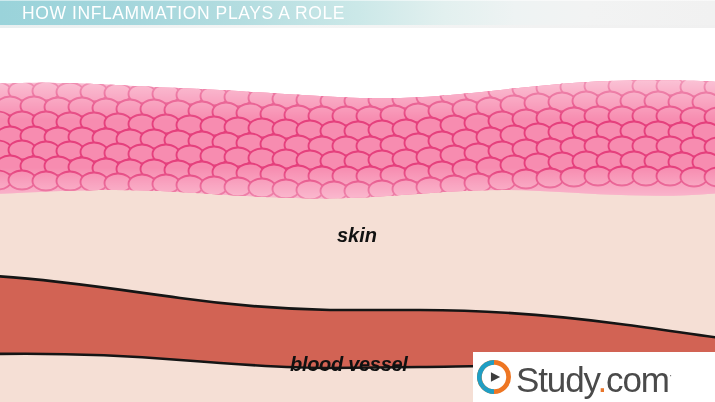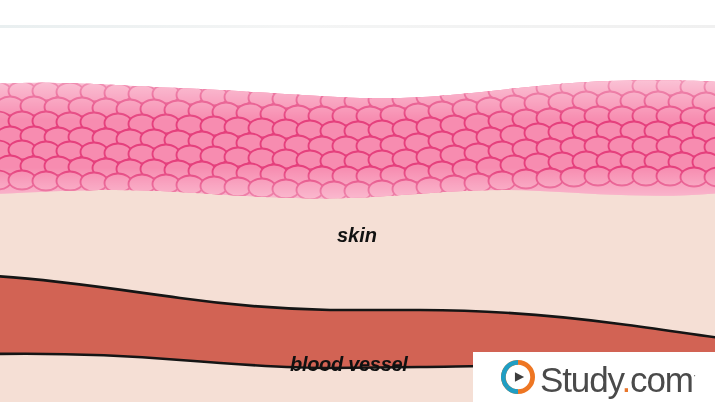--- a/index.html
+++ b/index.html
@@ -86,21 +86,21 @@
   
   #logo-box {
     position: absolute;
     left: 473px;
     top: 352px;
     width: 242px;
     height: 50px;
     background: #ffffff;
     display: flex;
     align-items: center;
-    padding-left: 28px;
+    padding-left: 4px;
     box-sizing: border-box;
   }
   #logo-icon {
     width: 34px;
     height: 34px;
     flex: 0 0 34px;
     margin-right: 5px;
   }
   #logo-wordmark {
     font-family: "Liberation Sans", sans-serif;
@@ -117,20 +117,24 @@
     color: #7a7a7a;
     font-size: 11px;
     vertical-align: super;
   }
 </style>
 </head>
 <body>
 
 <div id="stage">
 
+  <div id="title-bar">
+    <div class="top-hairline"></div>
+    <div id="title-text">HOW INFLAMMATION PLAYS A ROLE</div>
+  </div>
   <div id="title-underline"></div>
 
   <div id="illustration">
     <svg id="illo-svg" width="715" height="374" viewBox="0 0 715 374" xmlns="http://www.w3.org/2000/svg">
       <defs>
         <clipPath id="clip-cells">
           <path d="M -6,56
                    C 60,52 120,58 180,60
                    C 250,63 300,68 360,70
                    C 430,72 490,62 560,56

